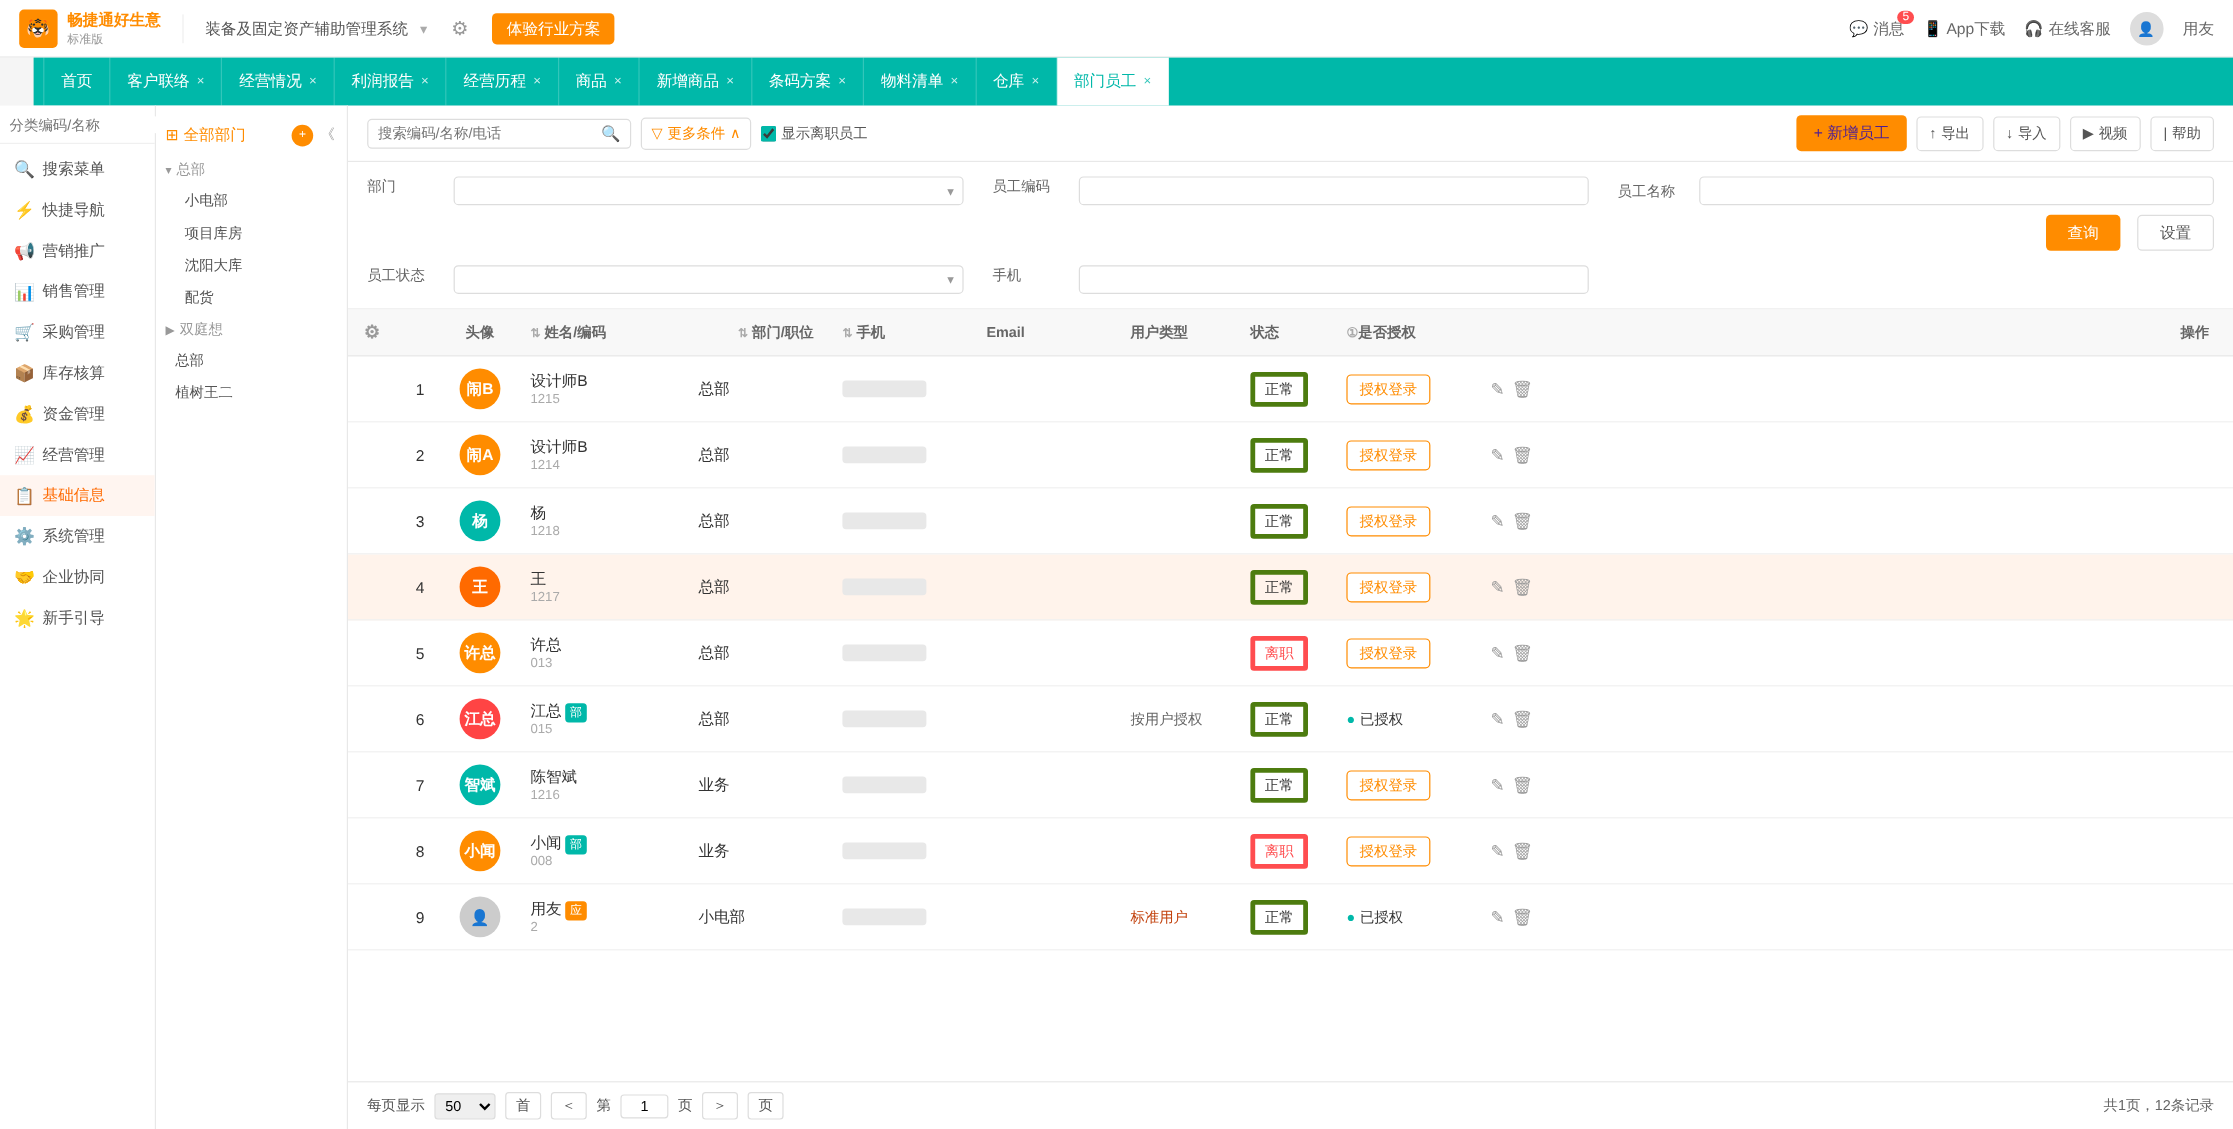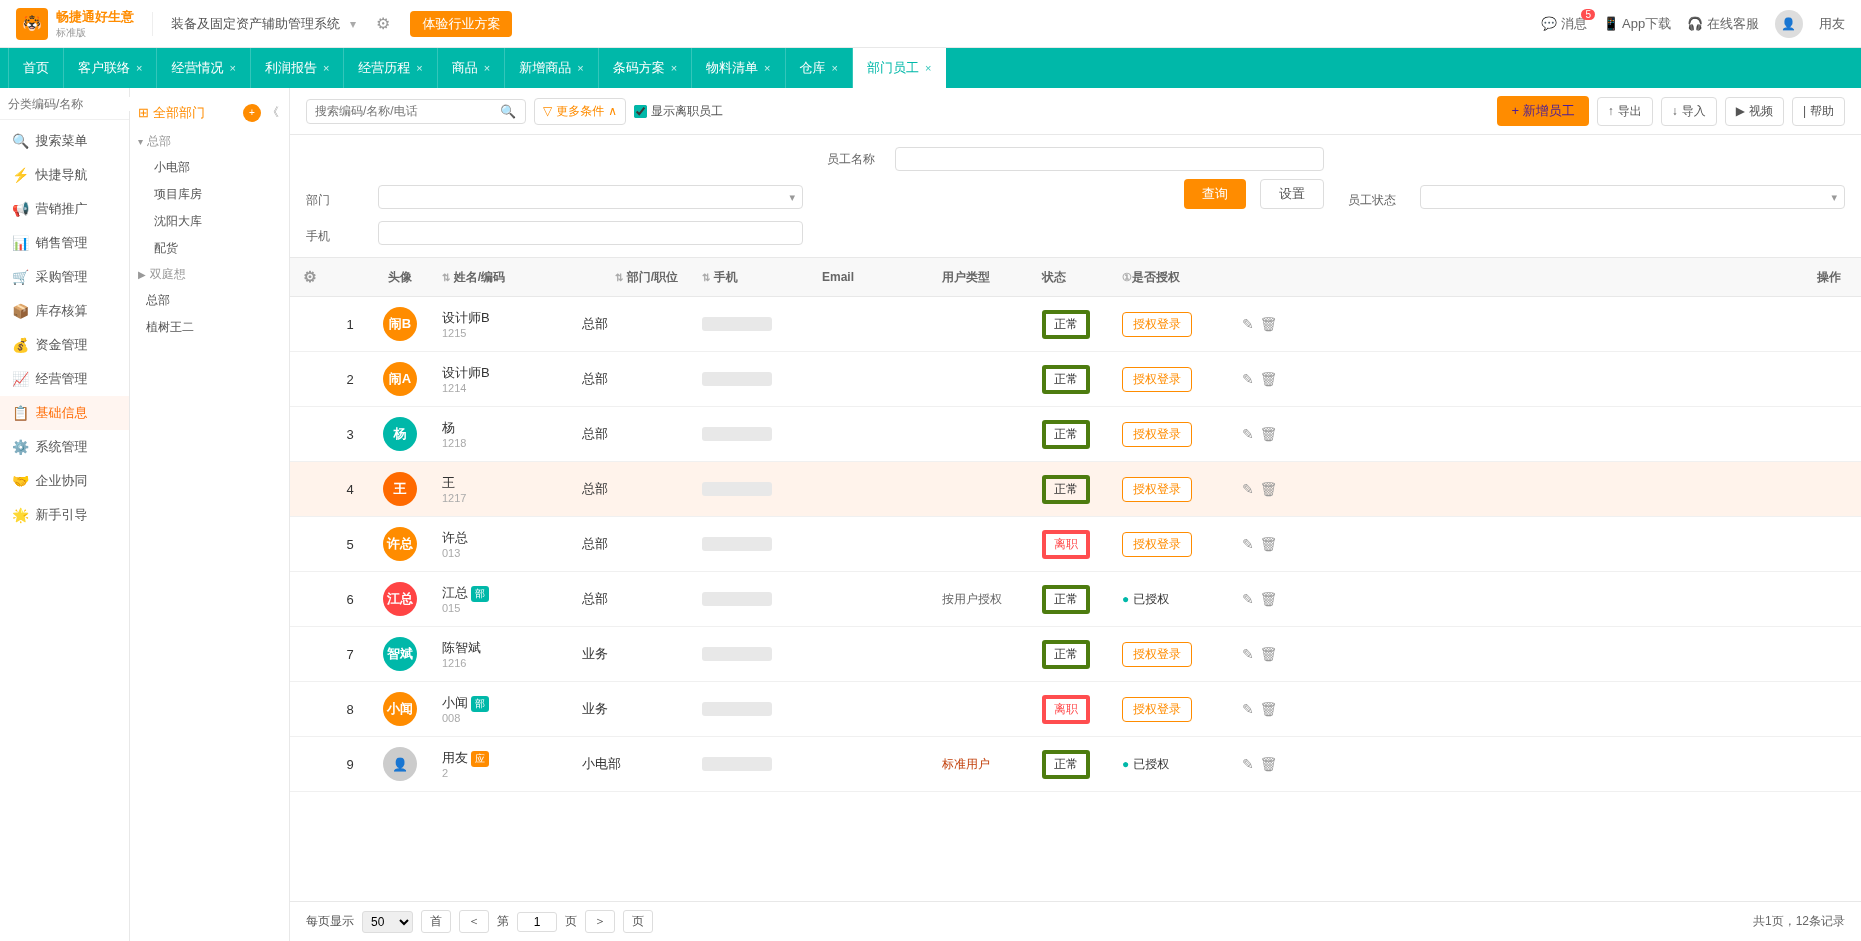--- a/index.html
+++ b/index.html
@@ -24,20 +24,21 @@
     .trial-btn { background: #ff8c00; color: #fff; border: none; border-radius: 4px; padding: 4px 12px; cursor: pointer; font-size: 13px; }
 
     
     .nav-bar {
       height: 40px;
       background: #00b8a9;
       display: flex;
       align-items: center;
       padding: 0 8px;
       gap: 0;
+      margin-left: 28px;
     }
     .nav-item {
       padding: 0 14px;
       height: 40px;
       display: flex;
       align-items: center;
       color: #fff;
       cursor: pointer;
       font-size: 13px;
       white-space: nowrap;
@@ -154,21 +155,21 @@
 
     
     .adv-filter-panel {
       background: #fff;
       border-bottom: 1px solid #e8e8e8;
       padding: 12px 16px;
       display: grid;
       grid-template-columns: 1fr 1fr 1fr;
       gap: 12px 24px;
     }
-    .filter-row { display: flex; align-items: flex-end; gap: 12px; }
+    .filter-row { display: flex; align-items: flex-start; gap: 12px; }
     .filter-label { font-size: 12px; color: #666; white-space: nowrap; min-width: 60px; }
     .filter-input {
       flex: 1;
       border: 1px solid #ddd;
       border-radius: 4px;
       padding: 4px 8px;
       font-size: 12px;
       outline: none;
     }
     .filter-select-wrap { flex: 1; position: relative; display: flex; align-items: center; }
@@ -447,20 +448,24 @@
     </div>
 
     <div class="adv-filter-panel">
       <div class="filter-row">
         <span class="filter-label">部门</span>
         <div class="filter-select-wrap">
           <select>
             <option value=""></option>
           </select>
         </div>
+      </div>
+      <div class="filter-row">
+        <span class="filter-label">员工编码</span>
+        <input class="filter-input" type="text" style="">
       </div>
       <div class="filter-row" style="display:flex;align-items:flex-start;flex-direction:column;gap:4px;">
         <div style="display:flex;align-items:center;gap:8px;width:100%;">
           <span class="filter-label">员工名称</span>
           <input class="filter-input" type="text" style="flex: 1 1 0%;">
         </div>
         <div style="display:flex;gap:14px;justify-content:flex-end;width:100%;padding-top:4px;">
           <button class="query-btn">查询</button>
           <button class="set-btn">设置</button>
         </div>

